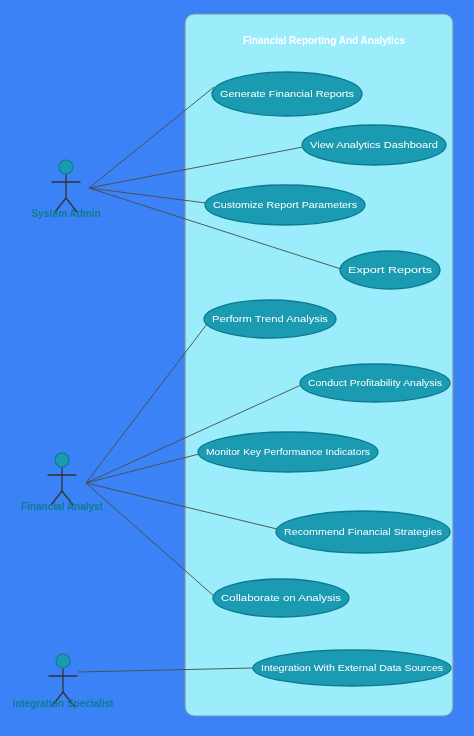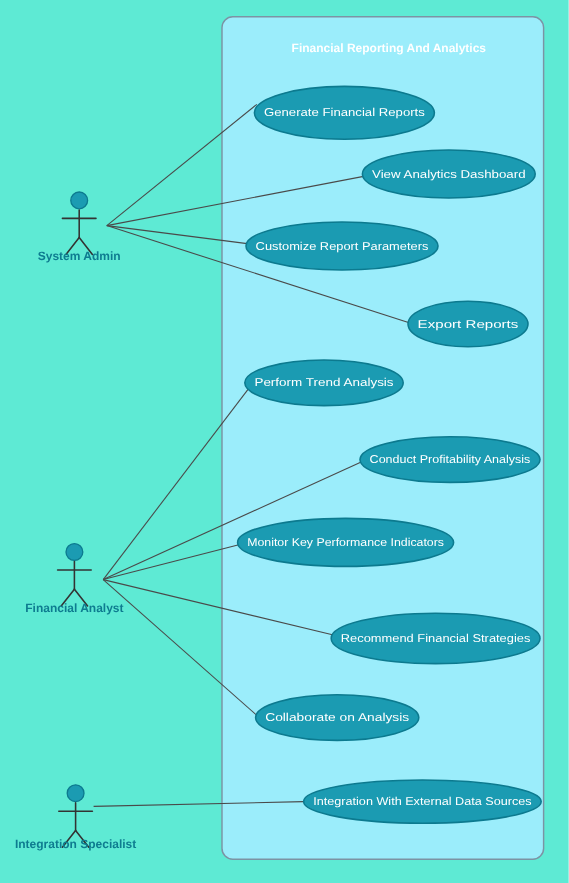--- a/index.html
+++ b/index.html
@@ -4,21 +4,21 @@
 <style>
   html, body {
     margin: 0;
     padding: 0;
     background: #ffffff;
   }
   #canvas {
     position: relative;
     width: 474px;
     height: 736px;
-    background: #5eead4;
+    background: #3b82f6;
     overflow: hidden;
     font-family: "Liberation Sans", sans-serif;
   }
   #diagram-svg {
     position: absolute;
     left: 0;
     top: 0;
     width: 474px;
     height: 736px;
   }

